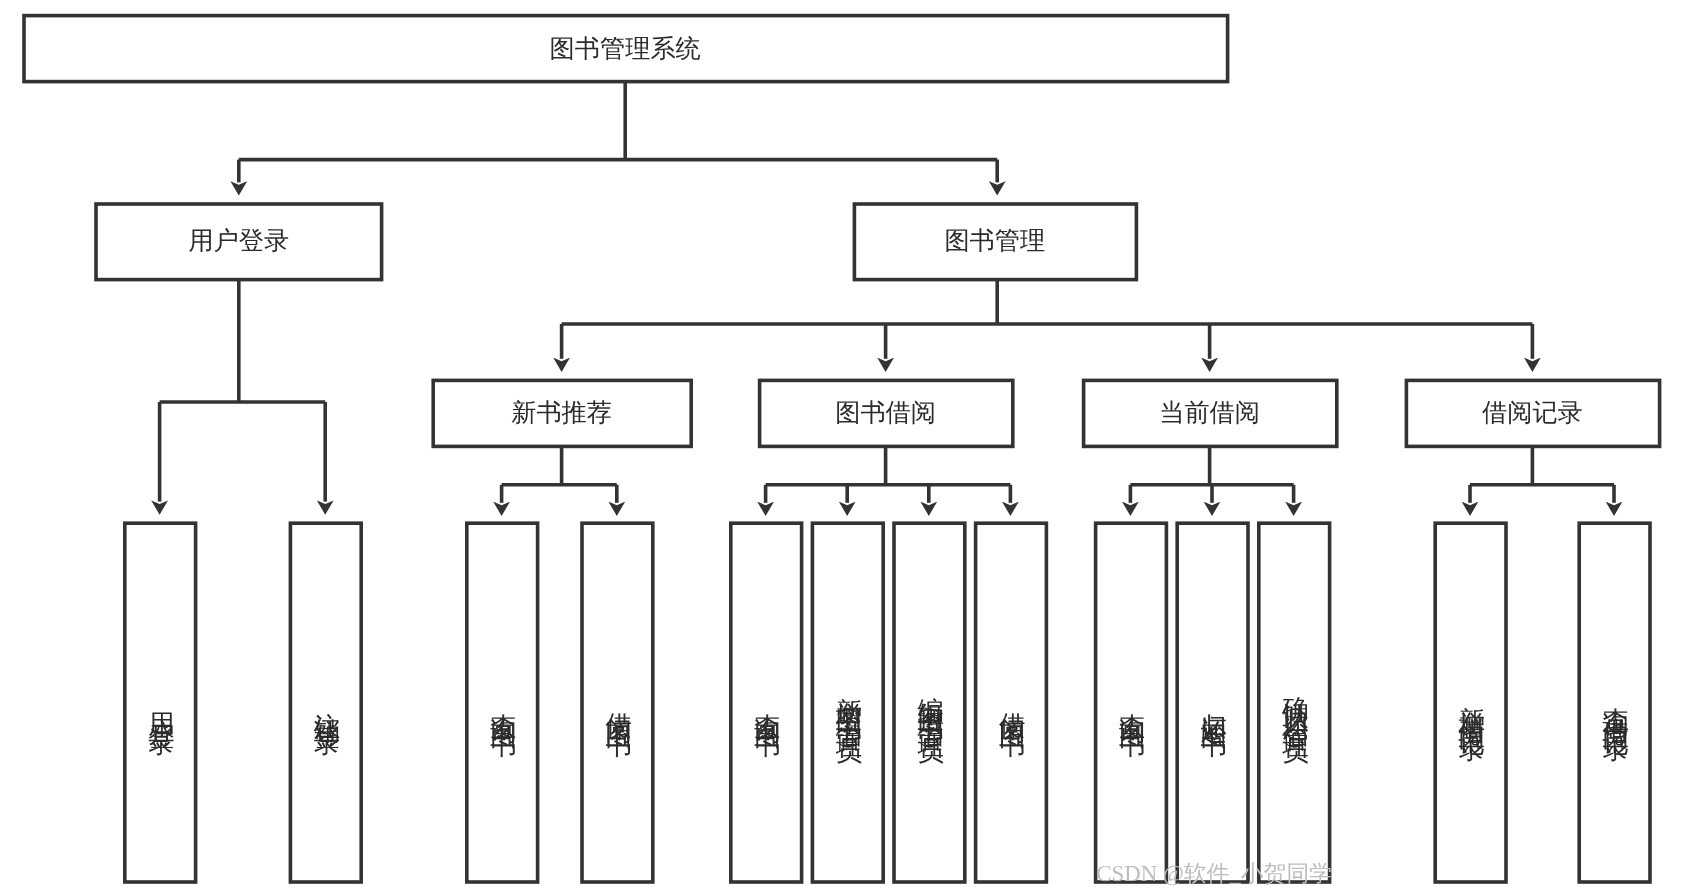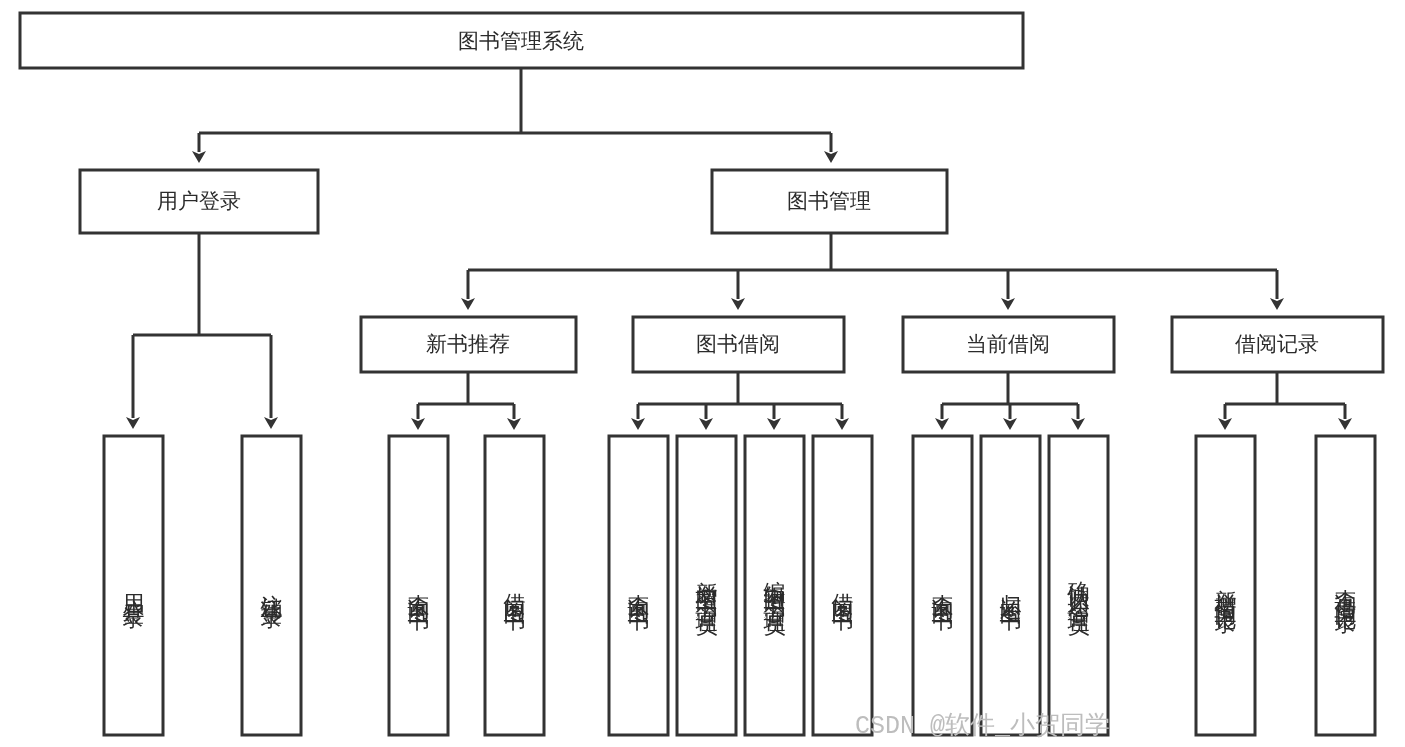--- a/index.html
+++ b/index.html
@@ -60,22 +60,22 @@
     align-items: center;
     justify-content: center;
     white-space: nowrap;
     pointer-events: none;
     user-select: none;
   }
   .watermark {
     position: absolute;
     right: 8px;
     bottom: 6px;
-    font-family: Liberation Mono, monospace;
-    font-size: 25px;
+    font-family: Liberation Serif, serif;
+    font-size: 19px;
     color: #bdbdbd;
     white-space: nowrap;
     user-select: none;
   }
 </style>
 </head>
 <body>
 
 <div id="chart-root">
 

